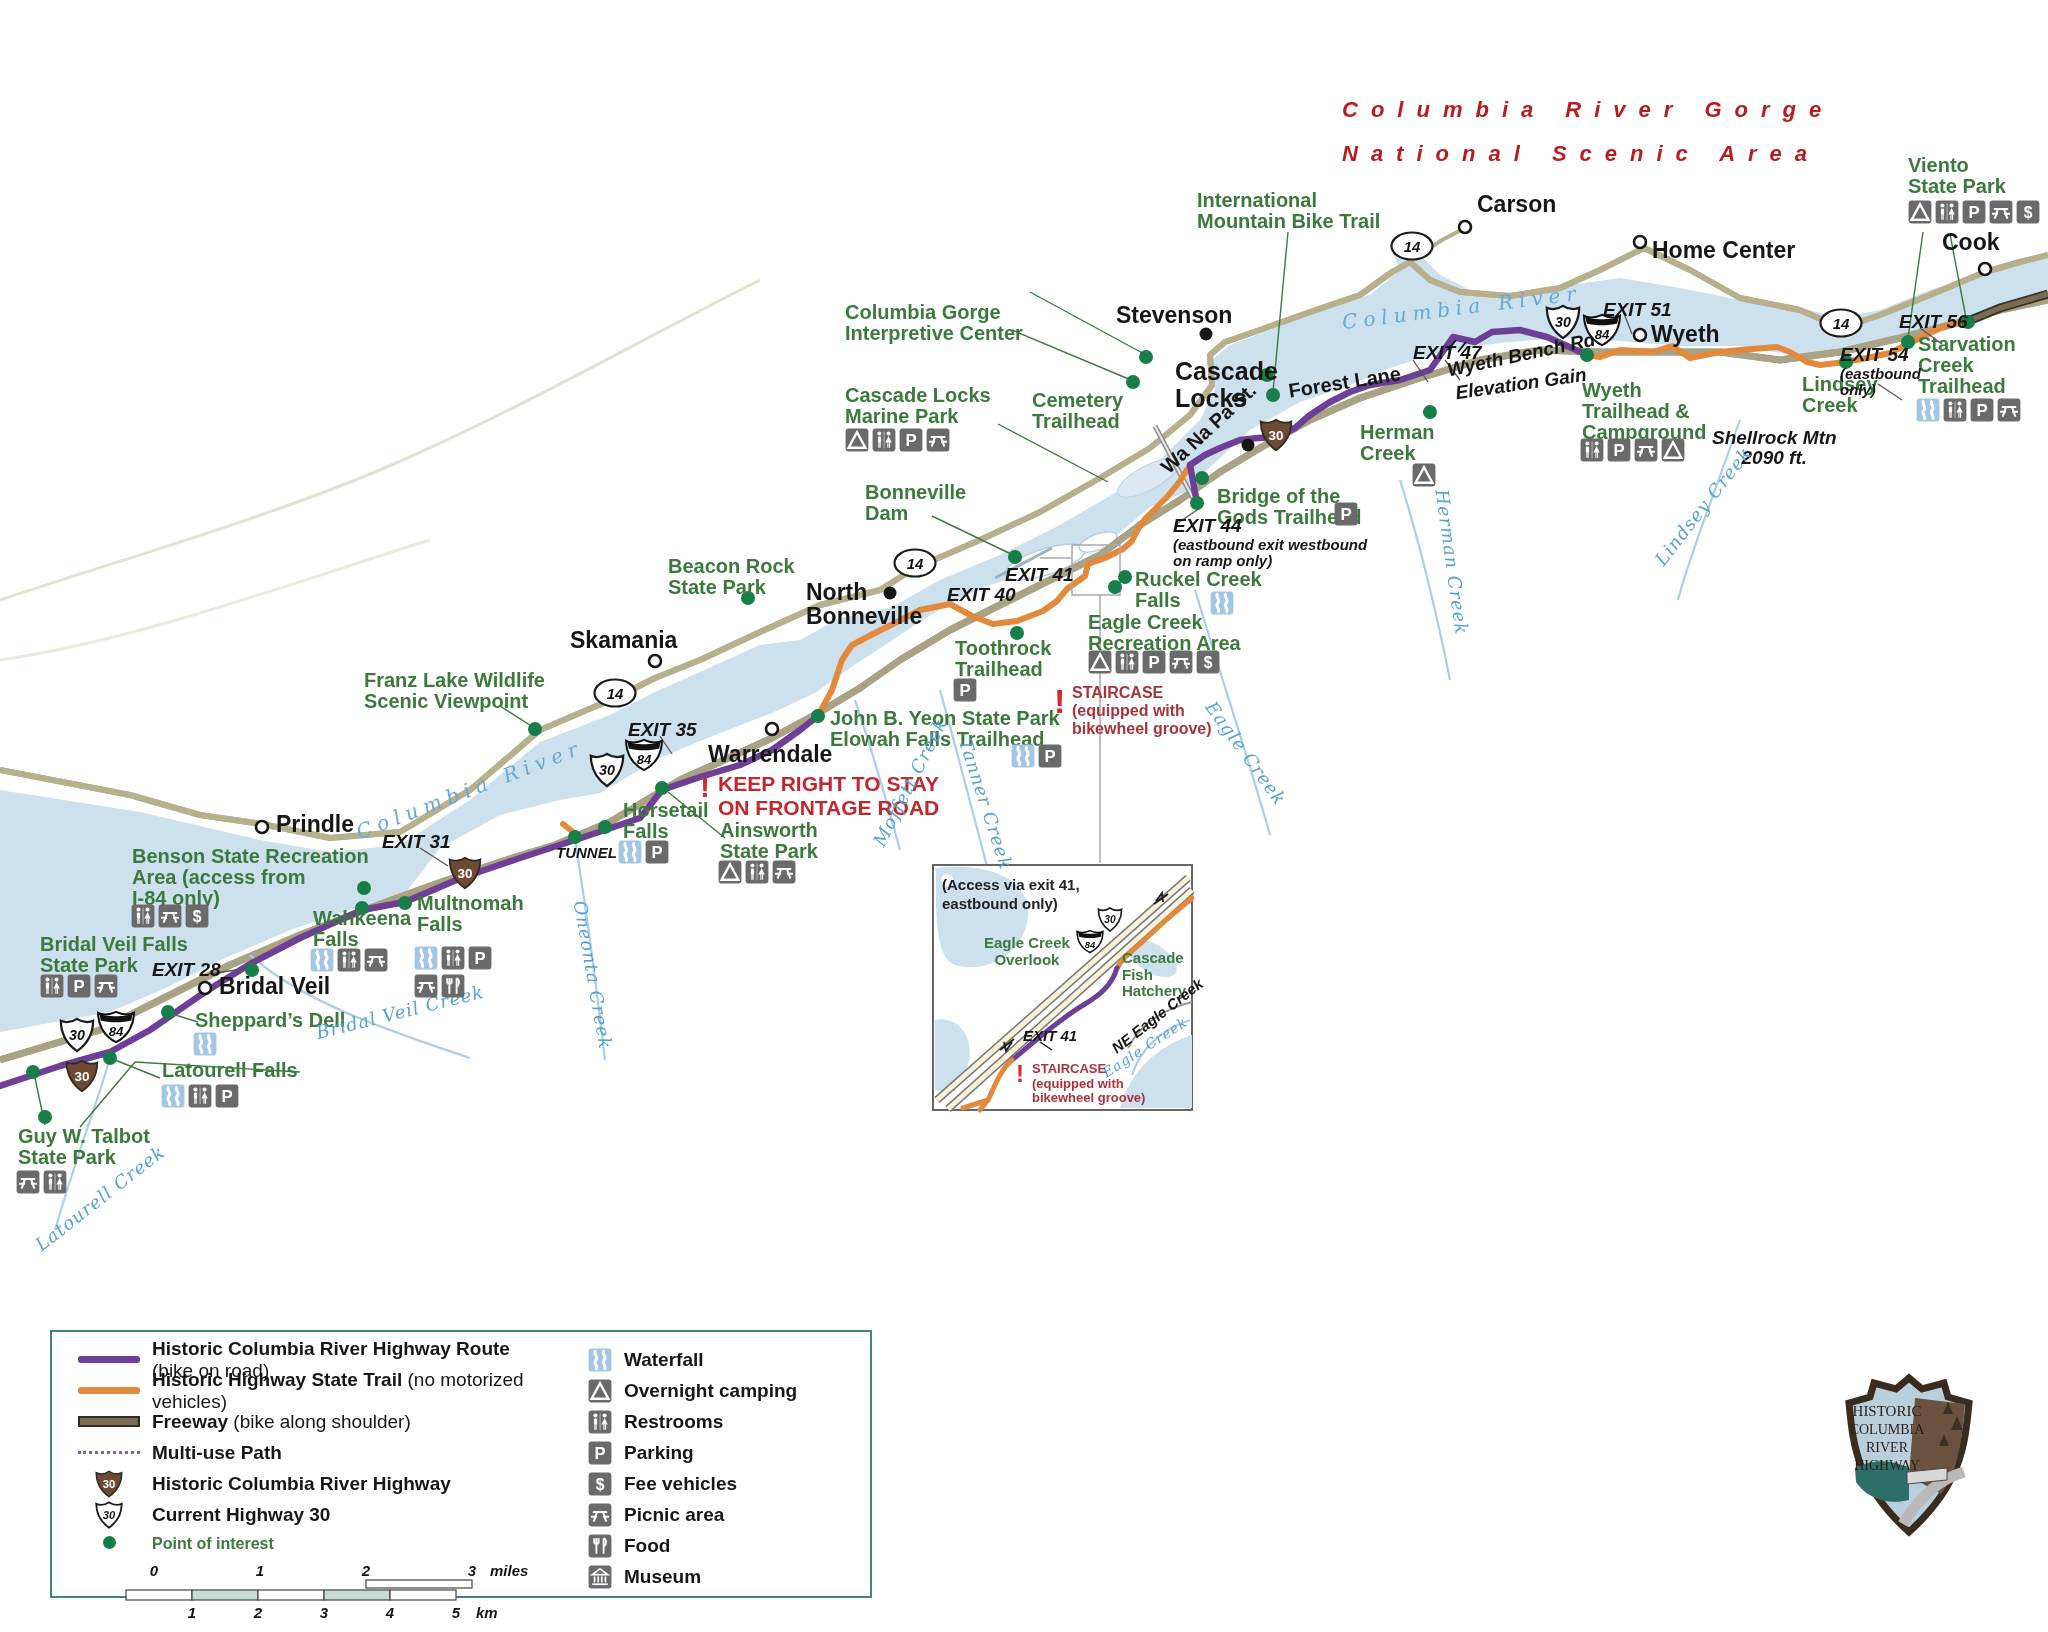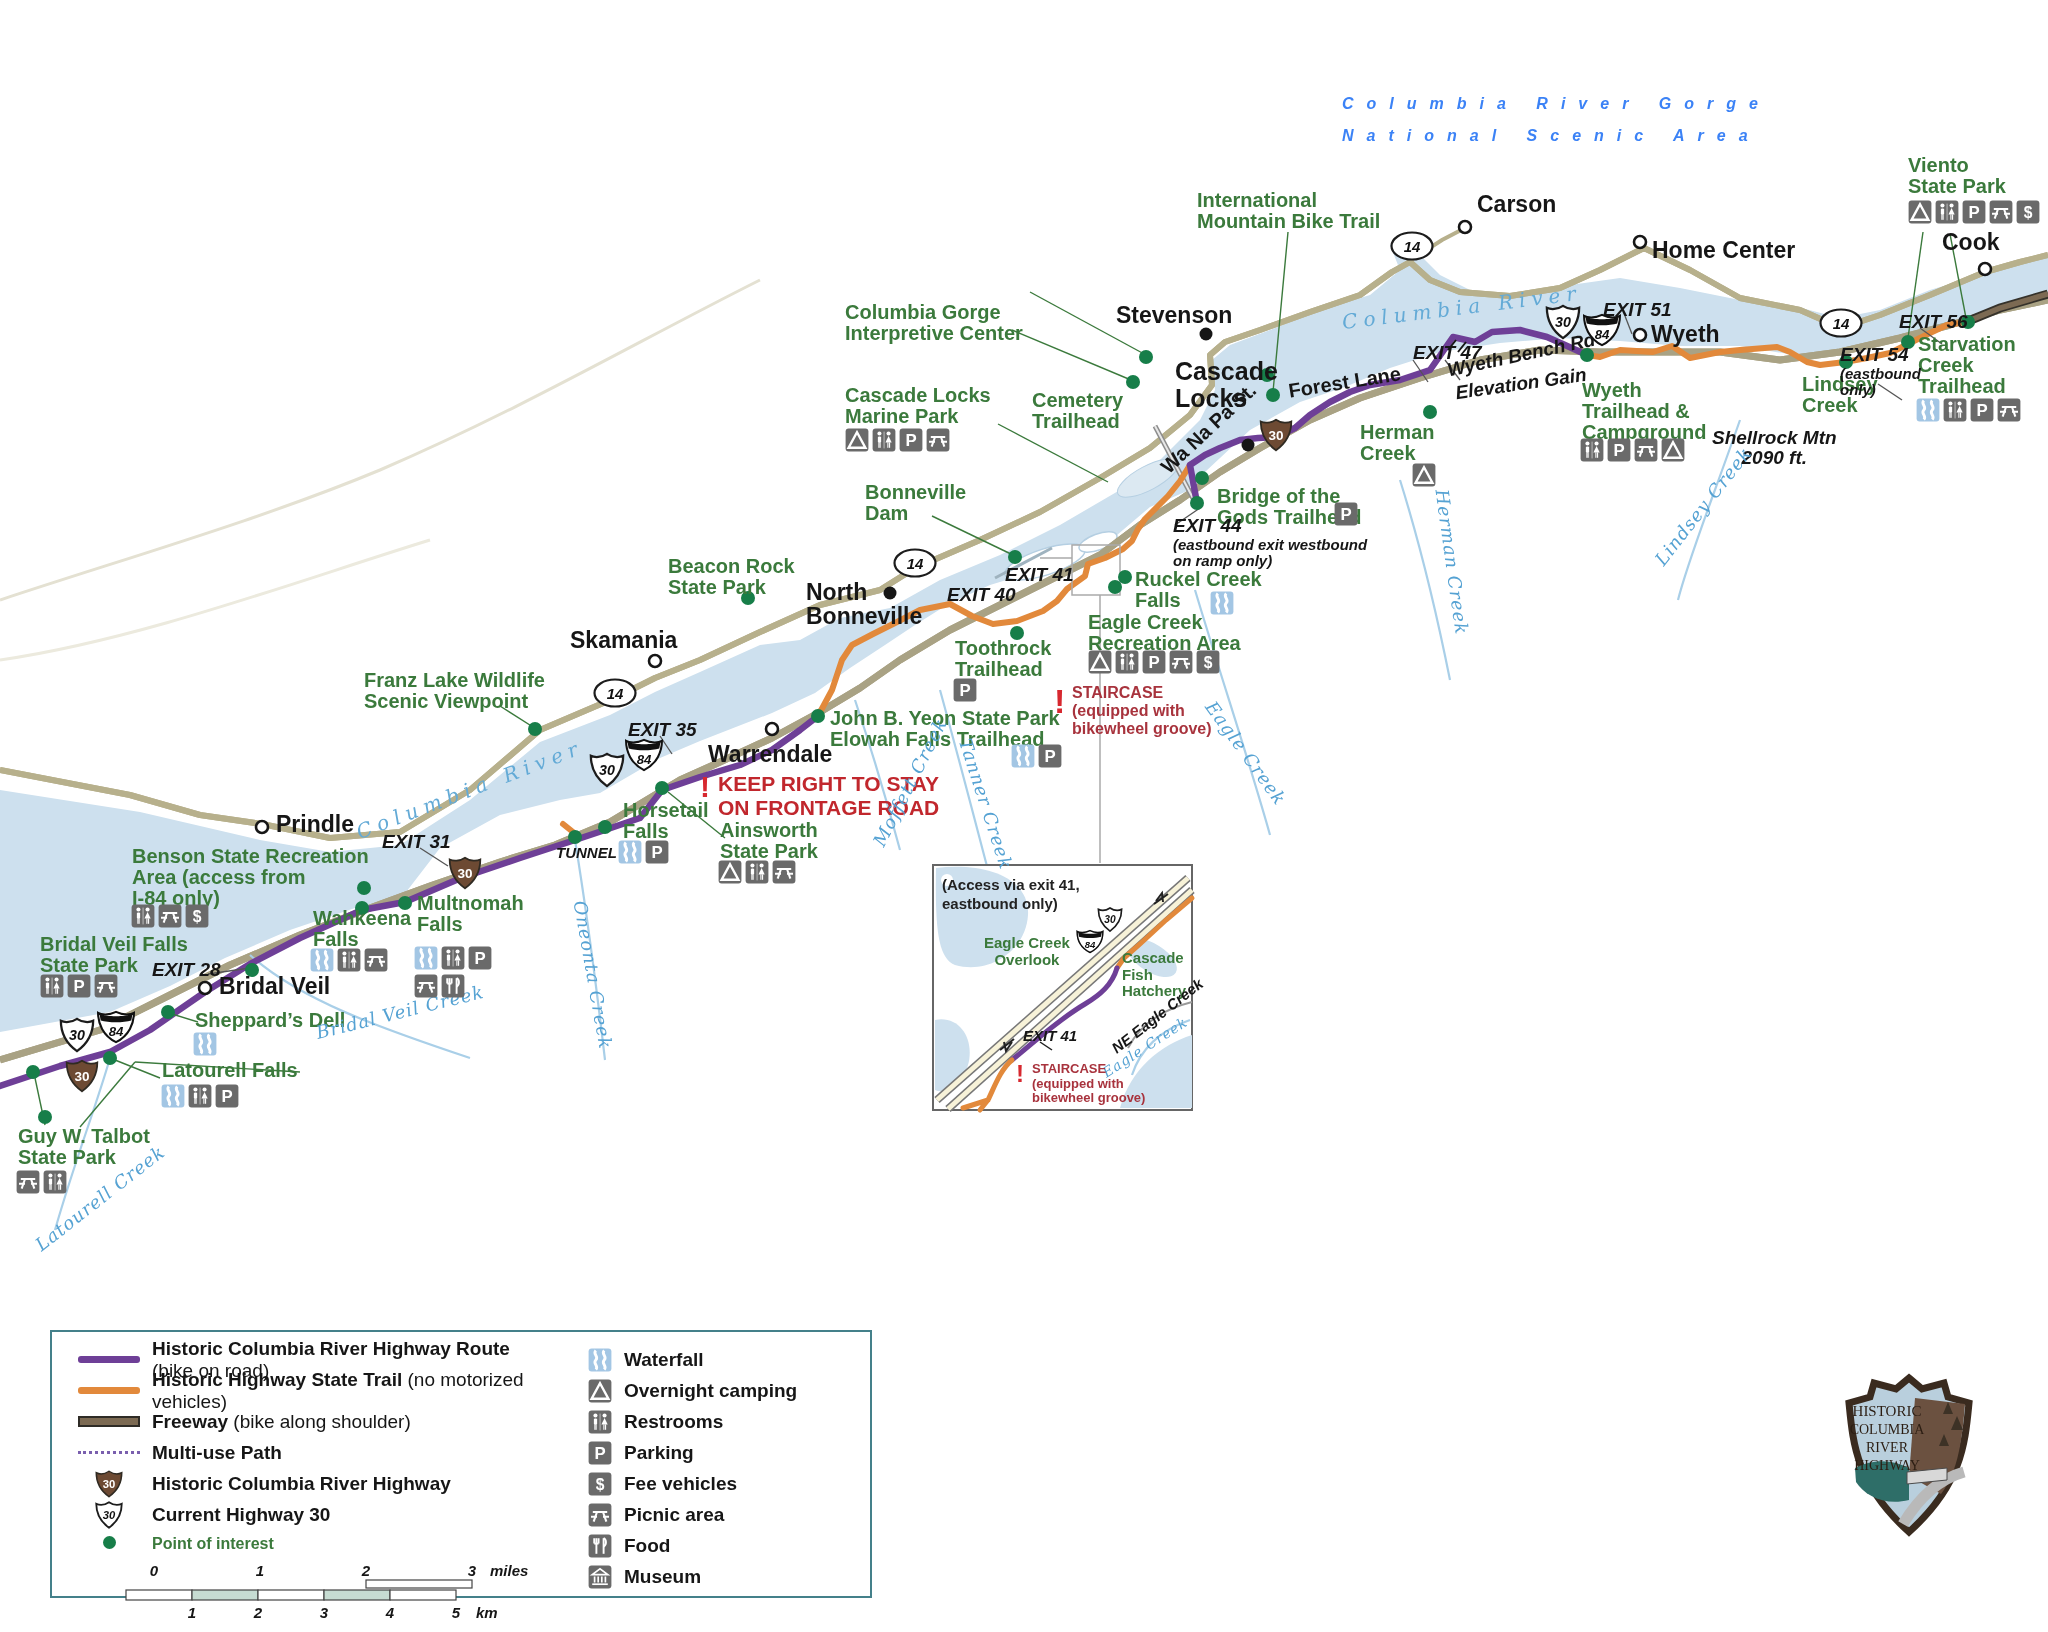--- a/index.html
+++ b/index.html
@@ -17,22 +17,22 @@
   .black-note{color:#161616;font-weight:bold;font-size:20px;}
   .black-note-it{color:#161616;font-weight:bold;font-style:italic;font-size:19px;}
   .black-note-sm{color:#161616;font-weight:bold;font-style:italic;font-size:15px;}
   .access-note{color:#222;font-weight:bold;font-size:15px;line-height:1.25;}
   .creek-label{color:#55a2d3;font-style:italic;font-size:18px;font-family:"DejaVu Serif","Liberation Serif",serif;letter-spacing:1px;}
   .river-label{color:#63aad6;font-style:italic;font-size:20px;font-family:"DejaVu Serif","Liberation Serif",serif;letter-spacing:6px;}
   .red-note{color:#c1272d;font-weight:bold;font-size:21px;line-height:1.15;}
   .dkred-note{color:#a8333d;font-weight:bold;font-size:16px;line-height:1.12;}
   .dkred-note-sm{color:#a8333d;font-weight:bold;font-size:13px;line-height:1.12;}
   .bang{position:absolute;color:#d7282f;font-weight:bold;}
-  #title{position:absolute;left:1342px;top:88px;color:#3b82f6;font-style:italic;
-         font-weight:bold;font-size:16px;letter-spacing:13px;line-height:2.0;white-space:pre;}
+  #title{position:absolute;left:1342px;top:88px;color:#b91c1c;font-style:italic;
+         font-weight:bold;font-size:22px;letter-spacing:13px;line-height:2.0;white-space:pre;}
   .icon-row{position:absolute;display:flex;gap:3px;}
   .micon{width:24px;height:24px;display:inline-block;}
   .micon svg{display:block;}
   
   #legend{position:absolute;left:50px;top:1330px;width:822px;height:268px;background:#fff;
           border:2px solid #44808a;box-sizing:border-box;padding:12px 10px 6px 14px;display:flex;gap:44px;}
   #legend-left{width:470px;}
   #legend-right{flex:1;}
   .leg-row{display:flex;align-items:center;height:31px;}
   .leg-swatch{width:86px;display:flex;justify-content:center;align-items:center;flex:none;}

